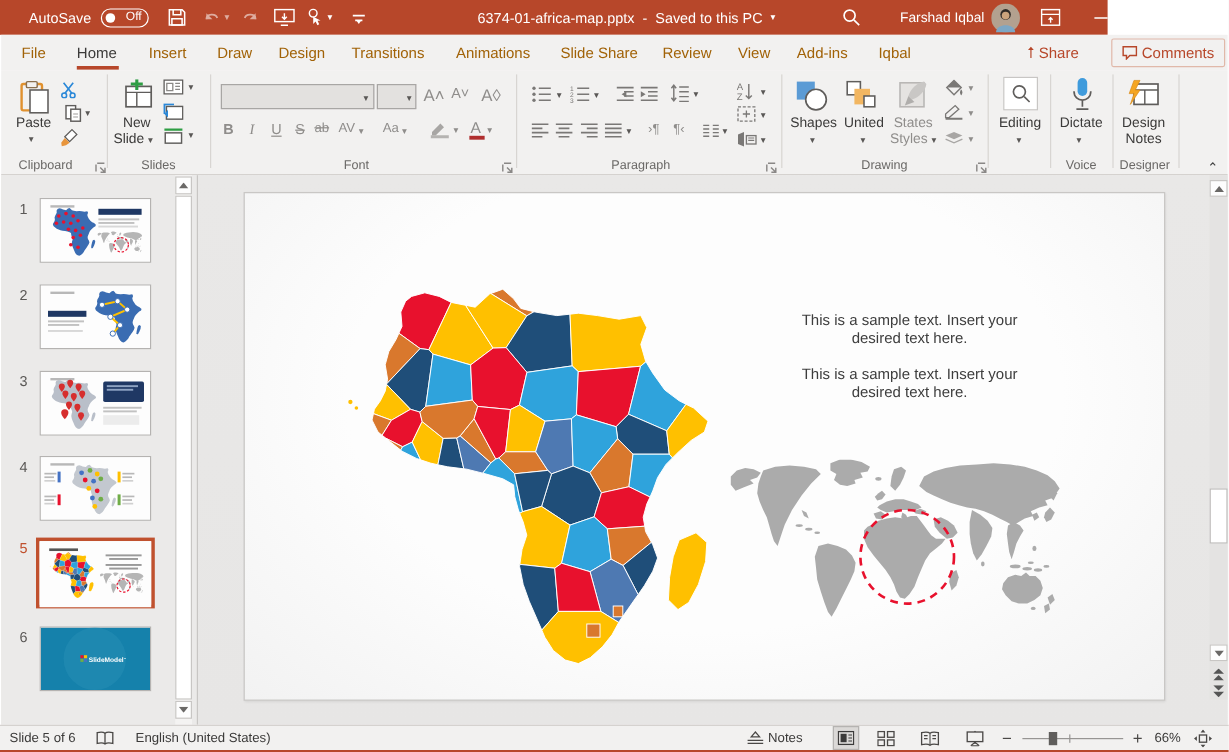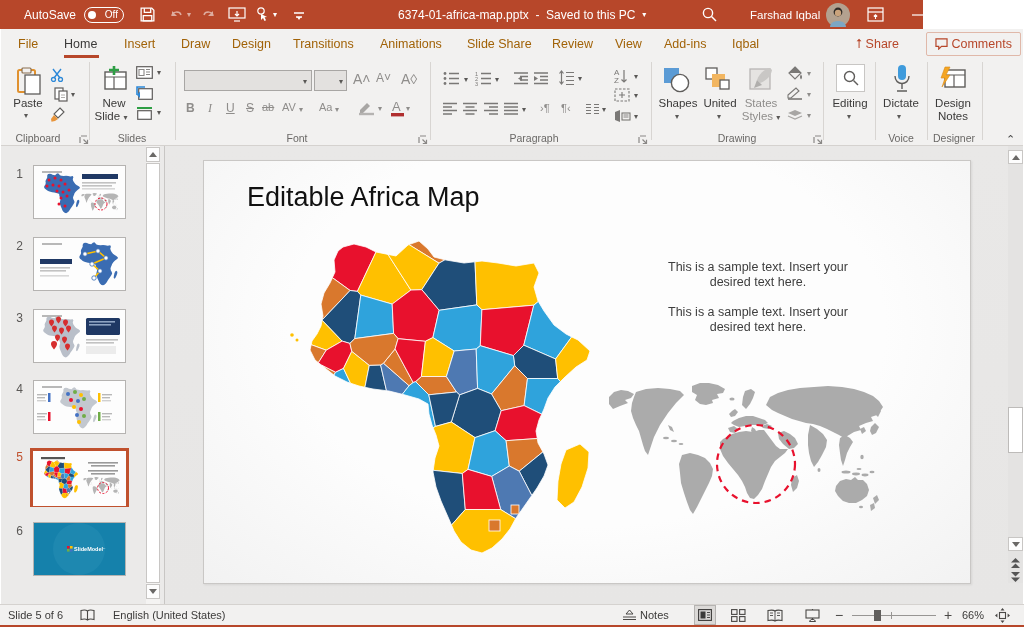--- a/index.html
+++ b/index.html
@@ -739,21 +739,20 @@
   <div class="sbtn" style="left:0px;top:438px;width:14px;height:15px">
             <svg width="8" height="5">
               <path d="M0 0 4 5 8 0z" fill="#6a6866"></path>
             </svg>
           </div>
  </div>
 </div>
 <div id="thumbdivider"></div>
 <div id="canvas">
 <div id="slide">
-<div id="slidetitle">Editable Africa Map</div>
 <div class="sampletext" style="left:434px;top:99px">This is a sample text. Insert your<br>desired text here.</div>
 <div class="sampletext" style="left:434px;top:144px">This is a sample text. Insert your<br>desired text here.</div>
 <div id="africabox" class="abs" style="left:82px;top:78px"><svg width="340" height="340" viewBox="0 0 340 340">
               <use href="#afmosaic"></use>
             </svg></div>
 <div id="worldbox" class="abs" style="left:402px;top:222px"><svg width="280" height="133" viewBox="0 0 280 133">
               <use href="#worldg" fill="#ababab"></use>
               <circle cx="150" cy="81" r="39" fill="none" stroke="#e8112d" stroke-width="2.2" stroke-dasharray="6.5 5"></circle>
             </svg></div>
 </div>

